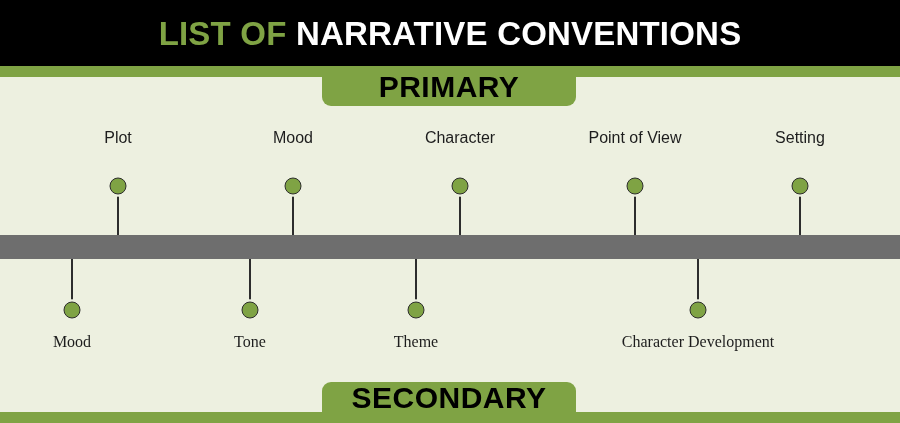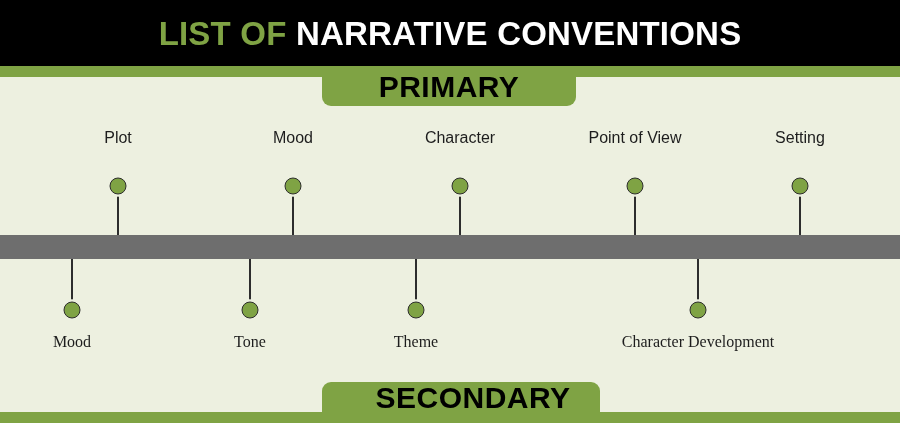--- a/index.html
+++ b/index.html
@@ -65,21 +65,20 @@
   .tab-secondary {
     position: absolute;
     left: 322px; top: 382px;
     width: 254px; height: 33px;
     background: #7fa344;
     border-top-left-radius: 9px;
     border-top-right-radius: 9px;
     display: flex;
     align-items: center;
     justify-content: center;
-    padding-left: 24px;
   }
   .tab-label {
     color: #000000;
     font-size: 30px;
     font-weight: bold;
     letter-spacing: 0.5px;
     line-height: 1;
   }
   .tab-primary .tab-label { margin-top: 2px; }
   .tab-secondary .tab-label { margin-bottom: 1px; }

